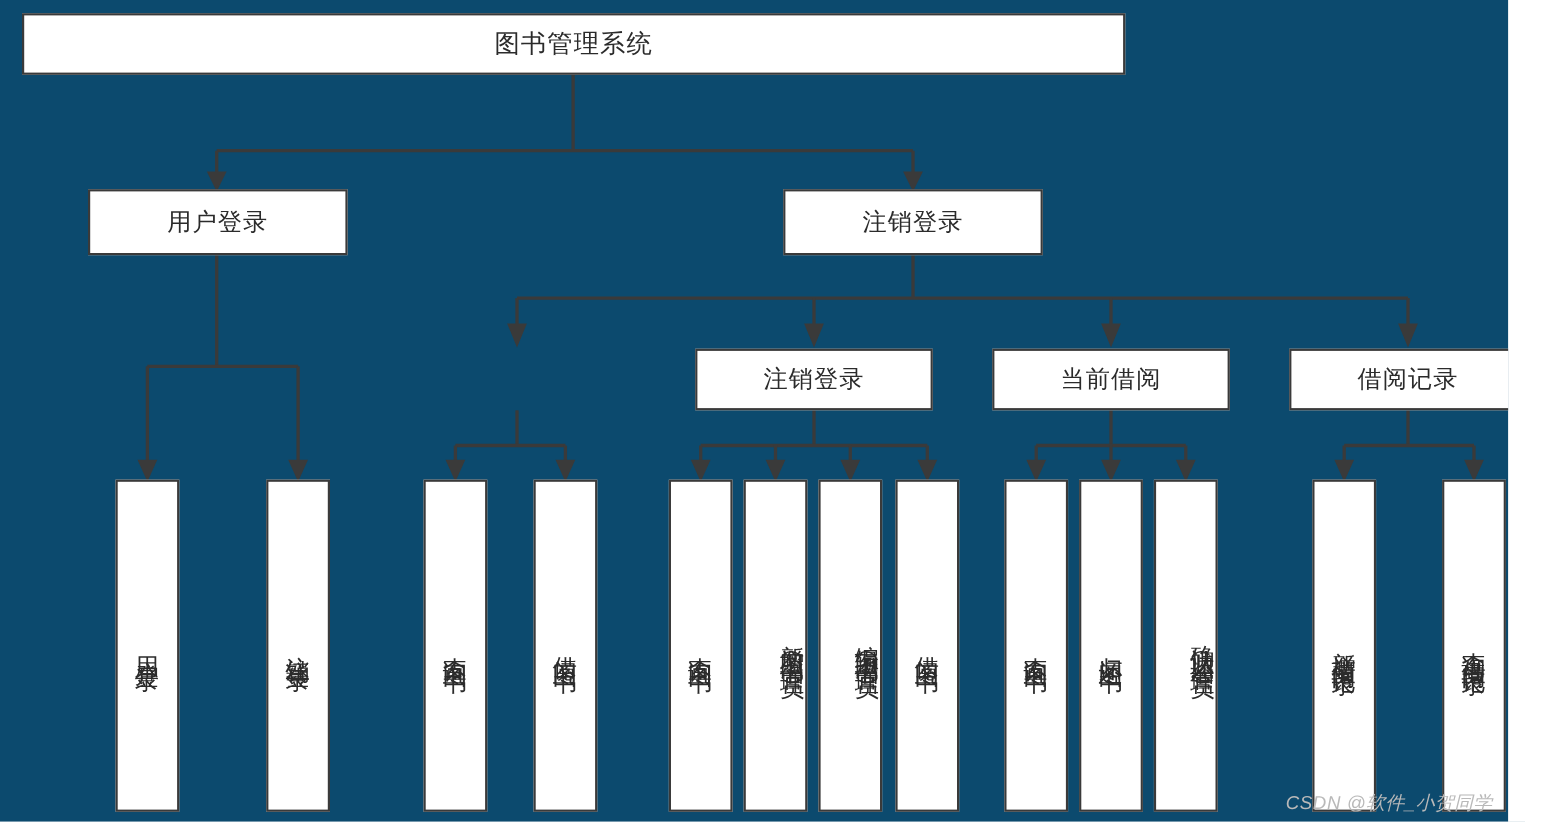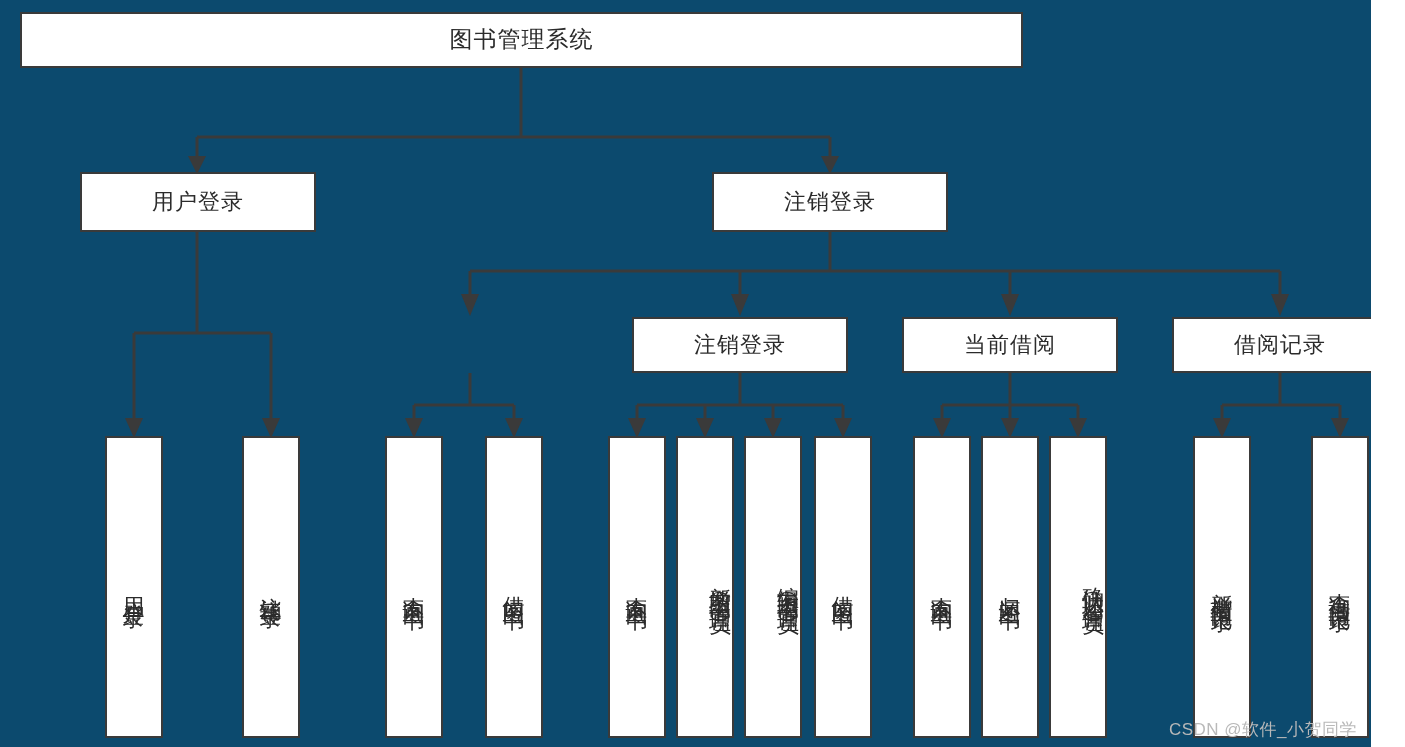--- a/index.html
+++ b/index.html
@@ -66,20 +66,21 @@
     fill: #3a3a3a;
   }
   #watermark {
     position: absolute;
     right: 14px;
     bottom: 6px;
     font-size: 17px;
     color: #b9b9b9;
     letter-spacing: 0.5px;
     white-space: nowrap;
+    font-style: italic;
   }
 </style>
 </head>
 <body>
 
 <div id="canvas">
 
   <svg id="wires" viewBox="0 0 1405 747">
 
     <path class="wire" d="M 521 68 L 521 137"></path>

